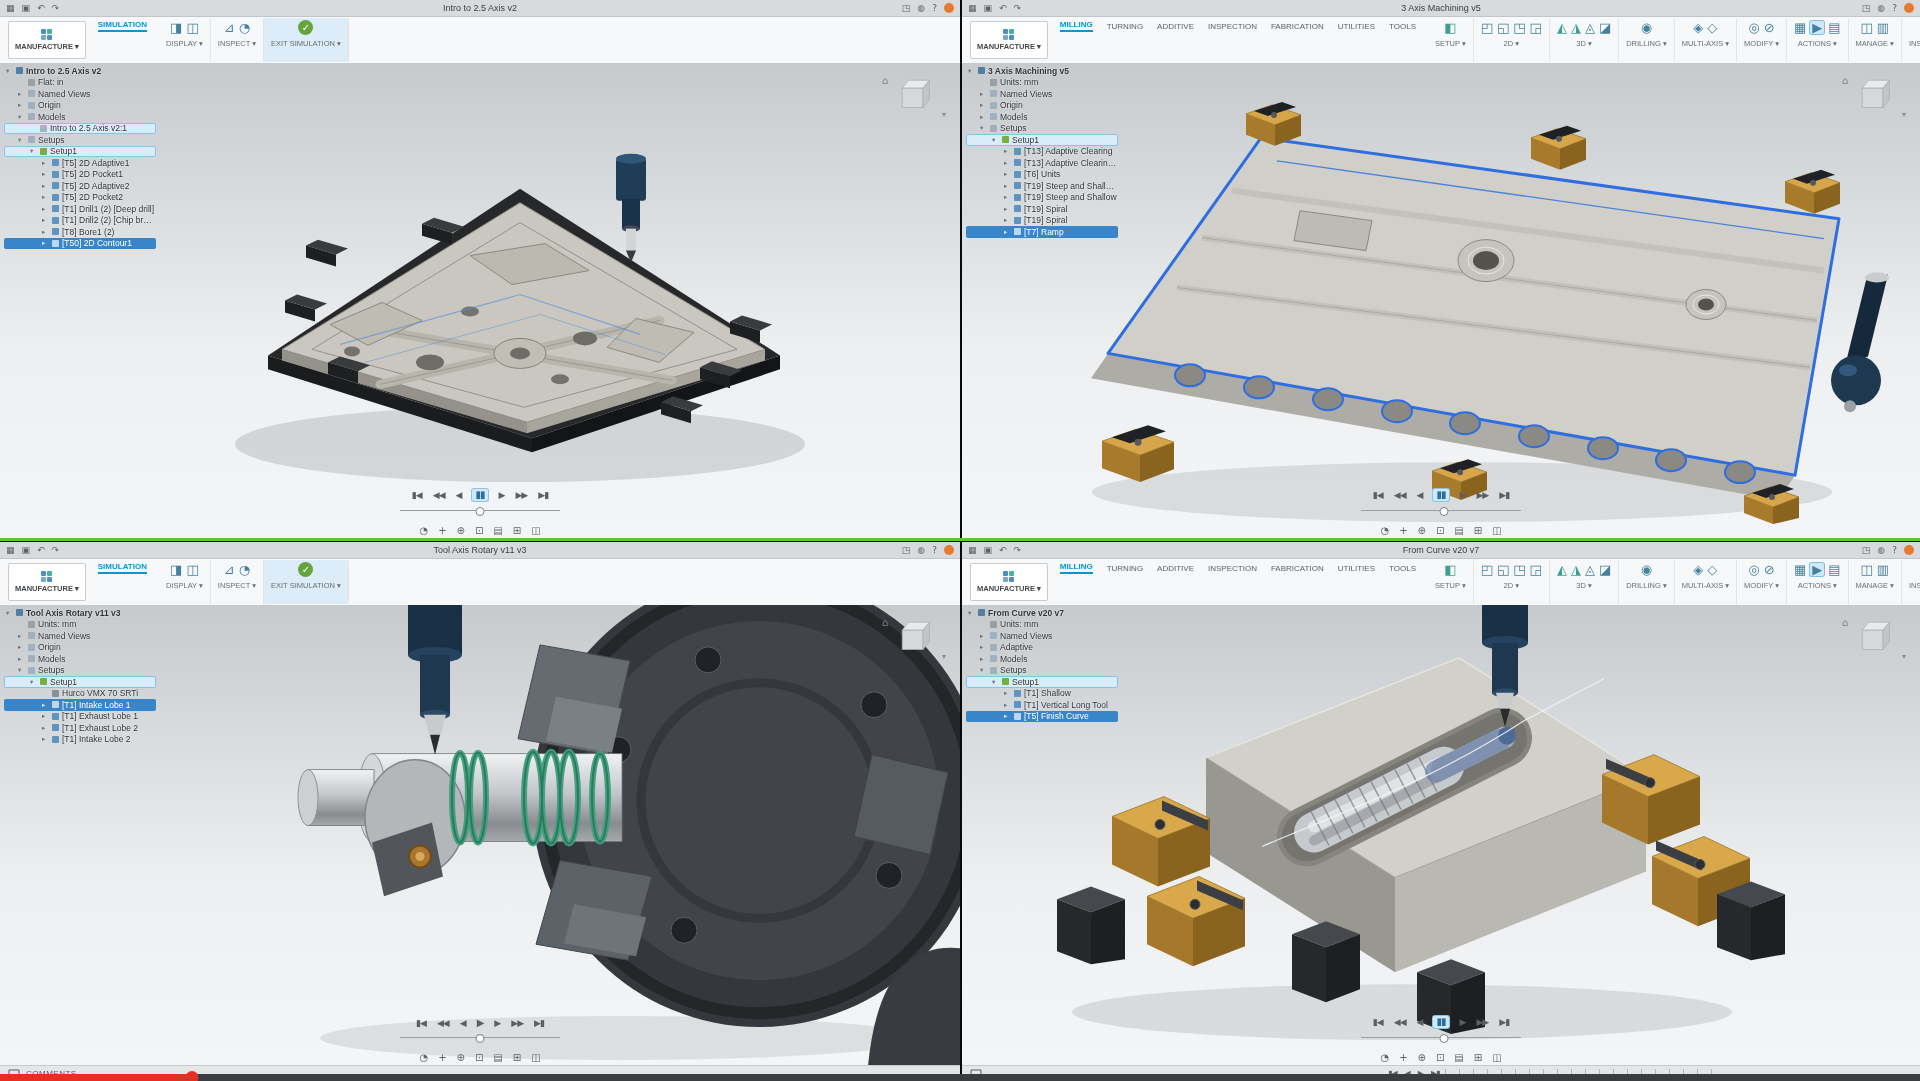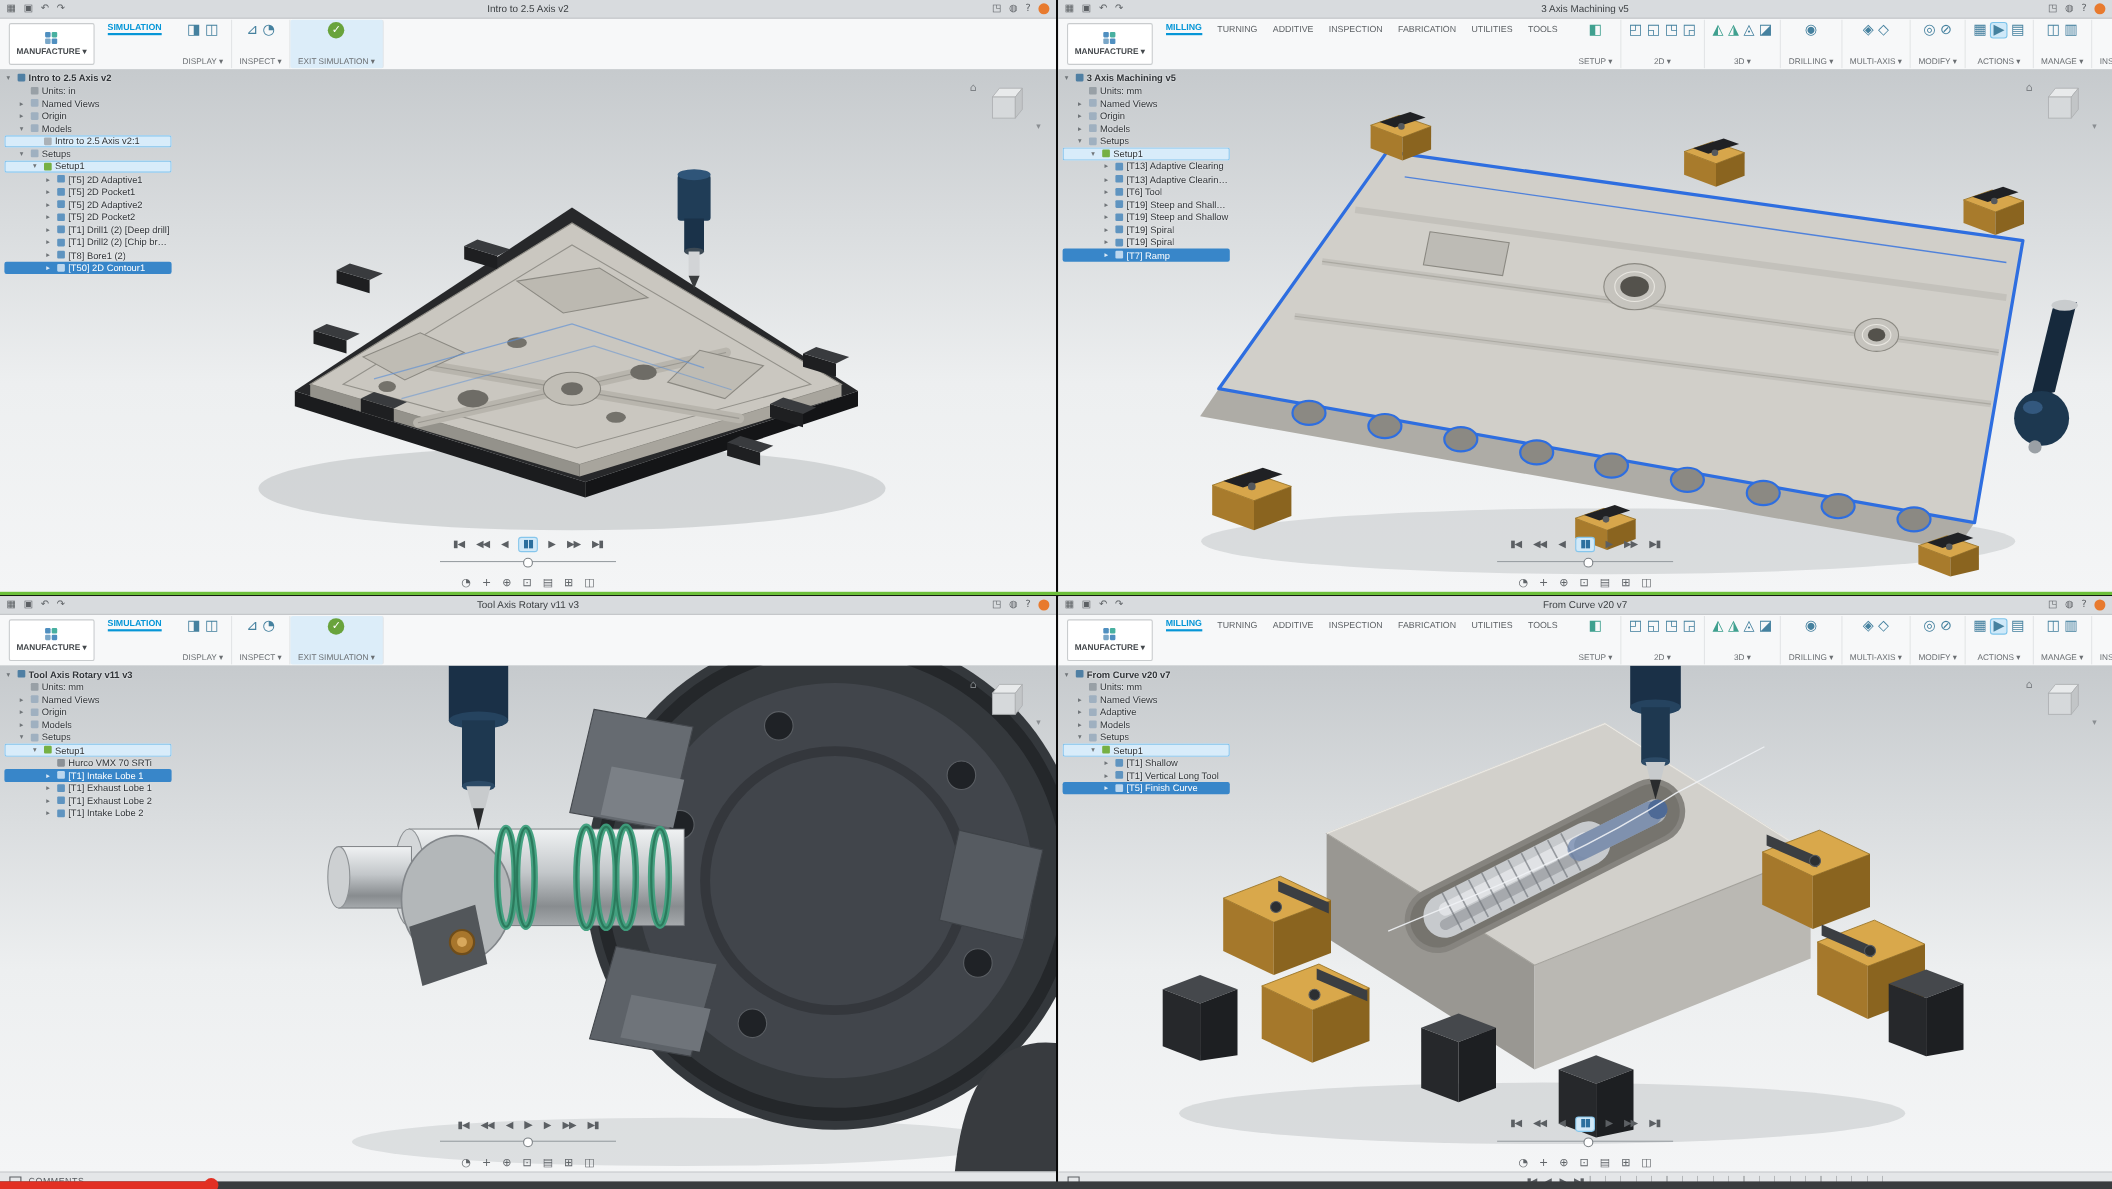--- a/index.html
+++ b/index.html
@@ -33,21 +33,21 @@
   .rtab{font-size:8px;color:#5d6165;padding-bottom:1px;white-space:nowrap;cursor:default;}
   .rtab.active{color:#0696d7;border-bottom:2px solid #0696d7;font-weight:bold;}
   .groups{display:flex;padding:1px 4px;flex:1;}
   .rgroup{display:flex;flex-direction:column;align-items:center;padding:0 7px;border-right:1px solid #e3e5e7;}
   .rgroup.hlgroup{background:#dcedf9;border-radius:2px;}
   .gicons{display:flex;gap:4px;align-items:center;height:19px;}
   .ricon{font-family:"DejaVu Sans","Liberation Sans",sans-serif;font-size:13px;color:#45819f;line-height:1;}
   .ricon.teal{color:#3fa08f;}
   .ricon.active{background:#cfe9f9;box-shadow:0 0 0 1px #7cc3ea;border-radius:2px;padding:0 2px;}
   .ricon.green{color:#fff;background:#69a33c;border-radius:50%;width:15px;height:15px;display:inline-flex;align-items:center;justify-content:center;font-size:10px;}
-  .glabel{font-size:7.5px;color:#6a6e72;white-space:nowrap;padding-top:2px;margin-top:12px;}
+  .glabel{font-size:7.5px;color:#6a6e72;white-space:nowrap;padding-top:2px;}
 
   .viewport{position:absolute;left:0;right:0;top:63px;bottom:0;overflow:hidden;background:linear-gradient(#c6cacd,#edeff0 60%,#f4f5f6);}
   .has-bar .viewport{bottom:15px;}
   .model-svg{position:absolute;inset:0;width:100%;height:100%;}
 
   .browser{position:absolute;left:4px;top:2px;width:152px;z-index:5;font-size:8.5px;color:#2f3337;}
   .trow{display:flex;align-items:center;gap:3px;height:11.5px;padding-left:2px;white-space:nowrap;border-radius:2px;}
   .trow .disc{font-family:"DejaVu Sans","Liberation Sans",sans-serif;width:7px;font-size:6.5px;color:#707579;flex:none;}
   .trow .sw{width:7px;height:7px;border-radius:1px;background:#9aa0a5;flex:none;}
   .trow .tlab{overflow:hidden;text-overflow:ellipsis;text-shadow:0 0 2px rgba(255,255,255,.9);}
@@ -197,21 +197,21 @@
       <div class="browser">
 
       <div class="trow root" style="padding-left: 2px;">
             <span class="disc">▾</span>
             <span class="sw" style="background: rgb(79, 127, 163);"></span>
             <span class="tlab">Intro to 2.5 Axis v2</span>
           </div>
           <div class="trow" style="padding-left: 14px;">
             <span class="disc"></span>
             <span class="sw" style="background: rgb(152, 160, 166);"></span>
-            <span class="tlab">Units: in</span>
+            <span class="tlab">Flat: in</span>
           </div>
           <div class="trow" style="padding-left: 14px;">
             <span class="disc">▸</span>
             <span class="sw" style="background: rgb(159, 176, 192);"></span>
             <span class="tlab">Named Views</span>
           </div>
           <div class="trow" style="padding-left: 14px;">
             <span class="disc">▸</span>
             <span class="sw" style="background: rgb(159, 176, 192);"></span>
             <span class="tlab">Origin</span>
@@ -535,21 +535,21 @@
             <span class="tlab">[T13] Adaptive Clearing</span>
           </div>
           <div class="trow" style="padding-left: 38px;">
             <span class="disc">▸</span>
             <span class="sw" style="background: rgb(95, 148, 192);"></span>
             <span class="tlab">[T13] Adaptive Clearing Rest</span>
           </div>
           <div class="trow" style="padding-left: 38px;">
             <span class="disc">▸</span>
             <span class="sw" style="background: rgb(95, 148, 192);"></span>
-            <span class="tlab">[T6] Tool</span>
+            <span class="tlab">[T6] Units</span>
           </div>
           <div class="trow" style="padding-left: 38px;">
             <span class="disc">▸</span>
             <span class="sw" style="background: rgb(95, 148, 192);"></span>
             <span class="tlab">[T19] Steep and Shallow With St</span>
           </div>
           <div class="trow" style="padding-left: 38px;">
             <span class="disc">▸</span>
             <span class="sw" style="background: rgb(95, 148, 192);"></span>
             <span class="tlab">[T19] Steep and Shallow</span>

